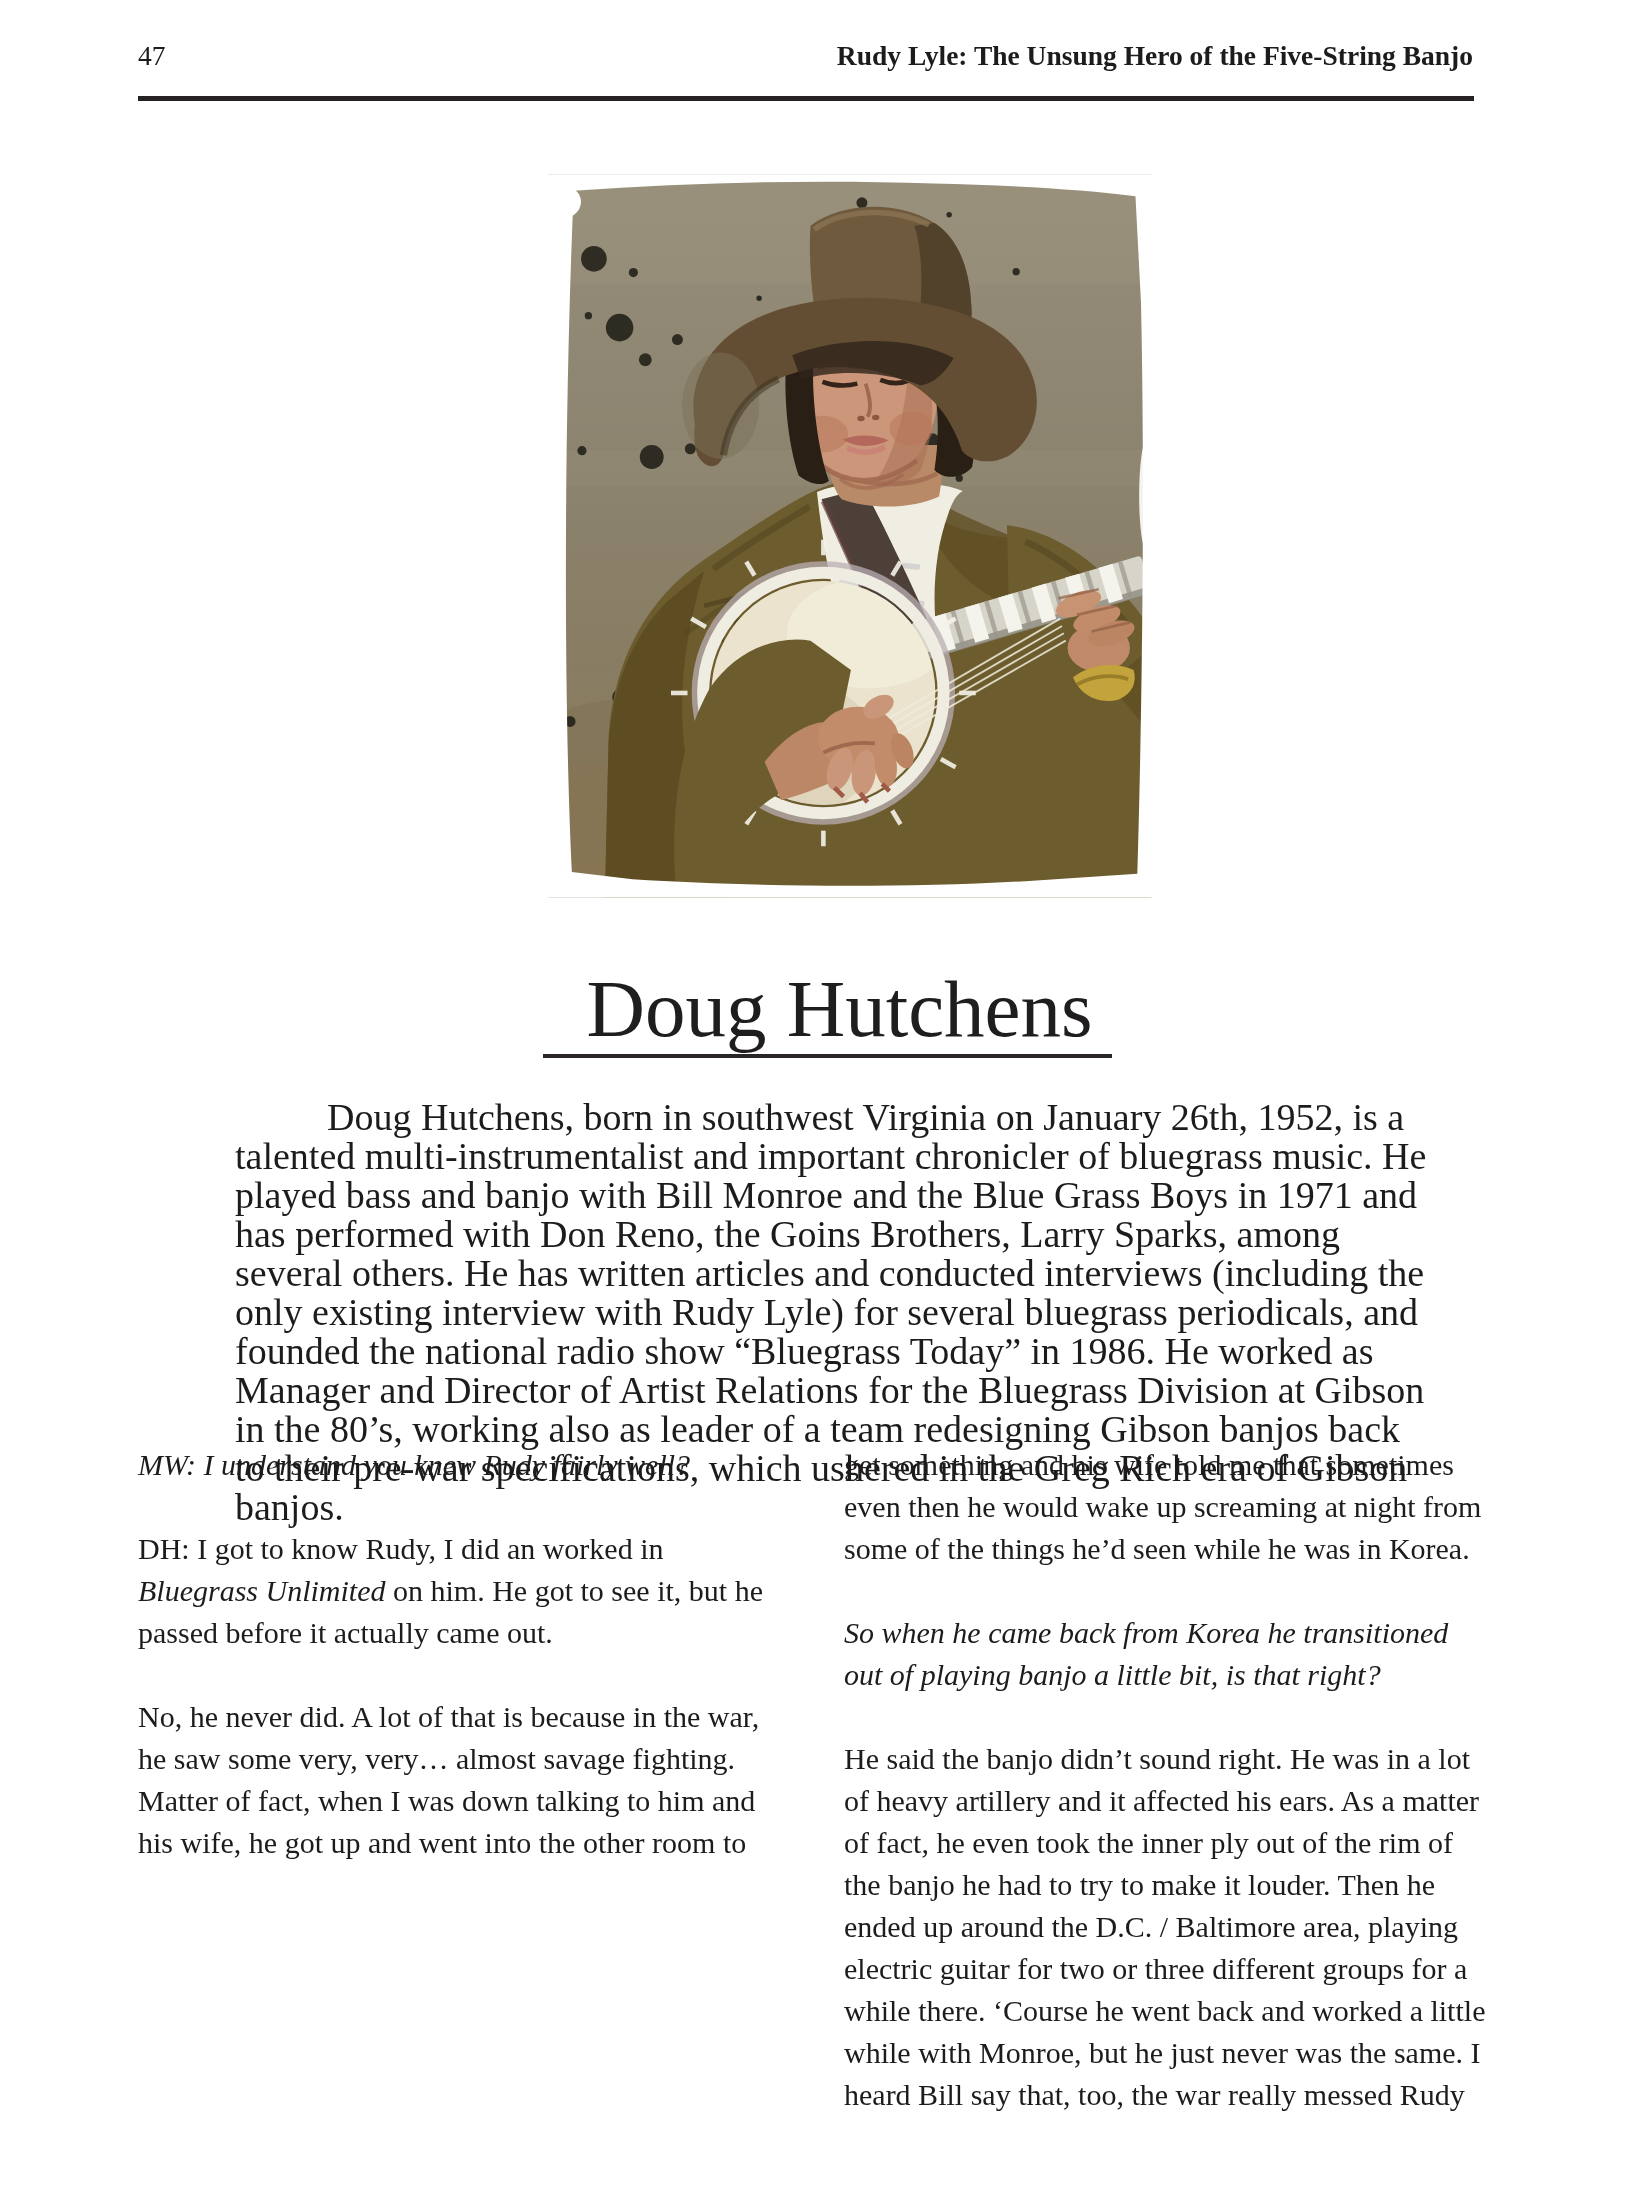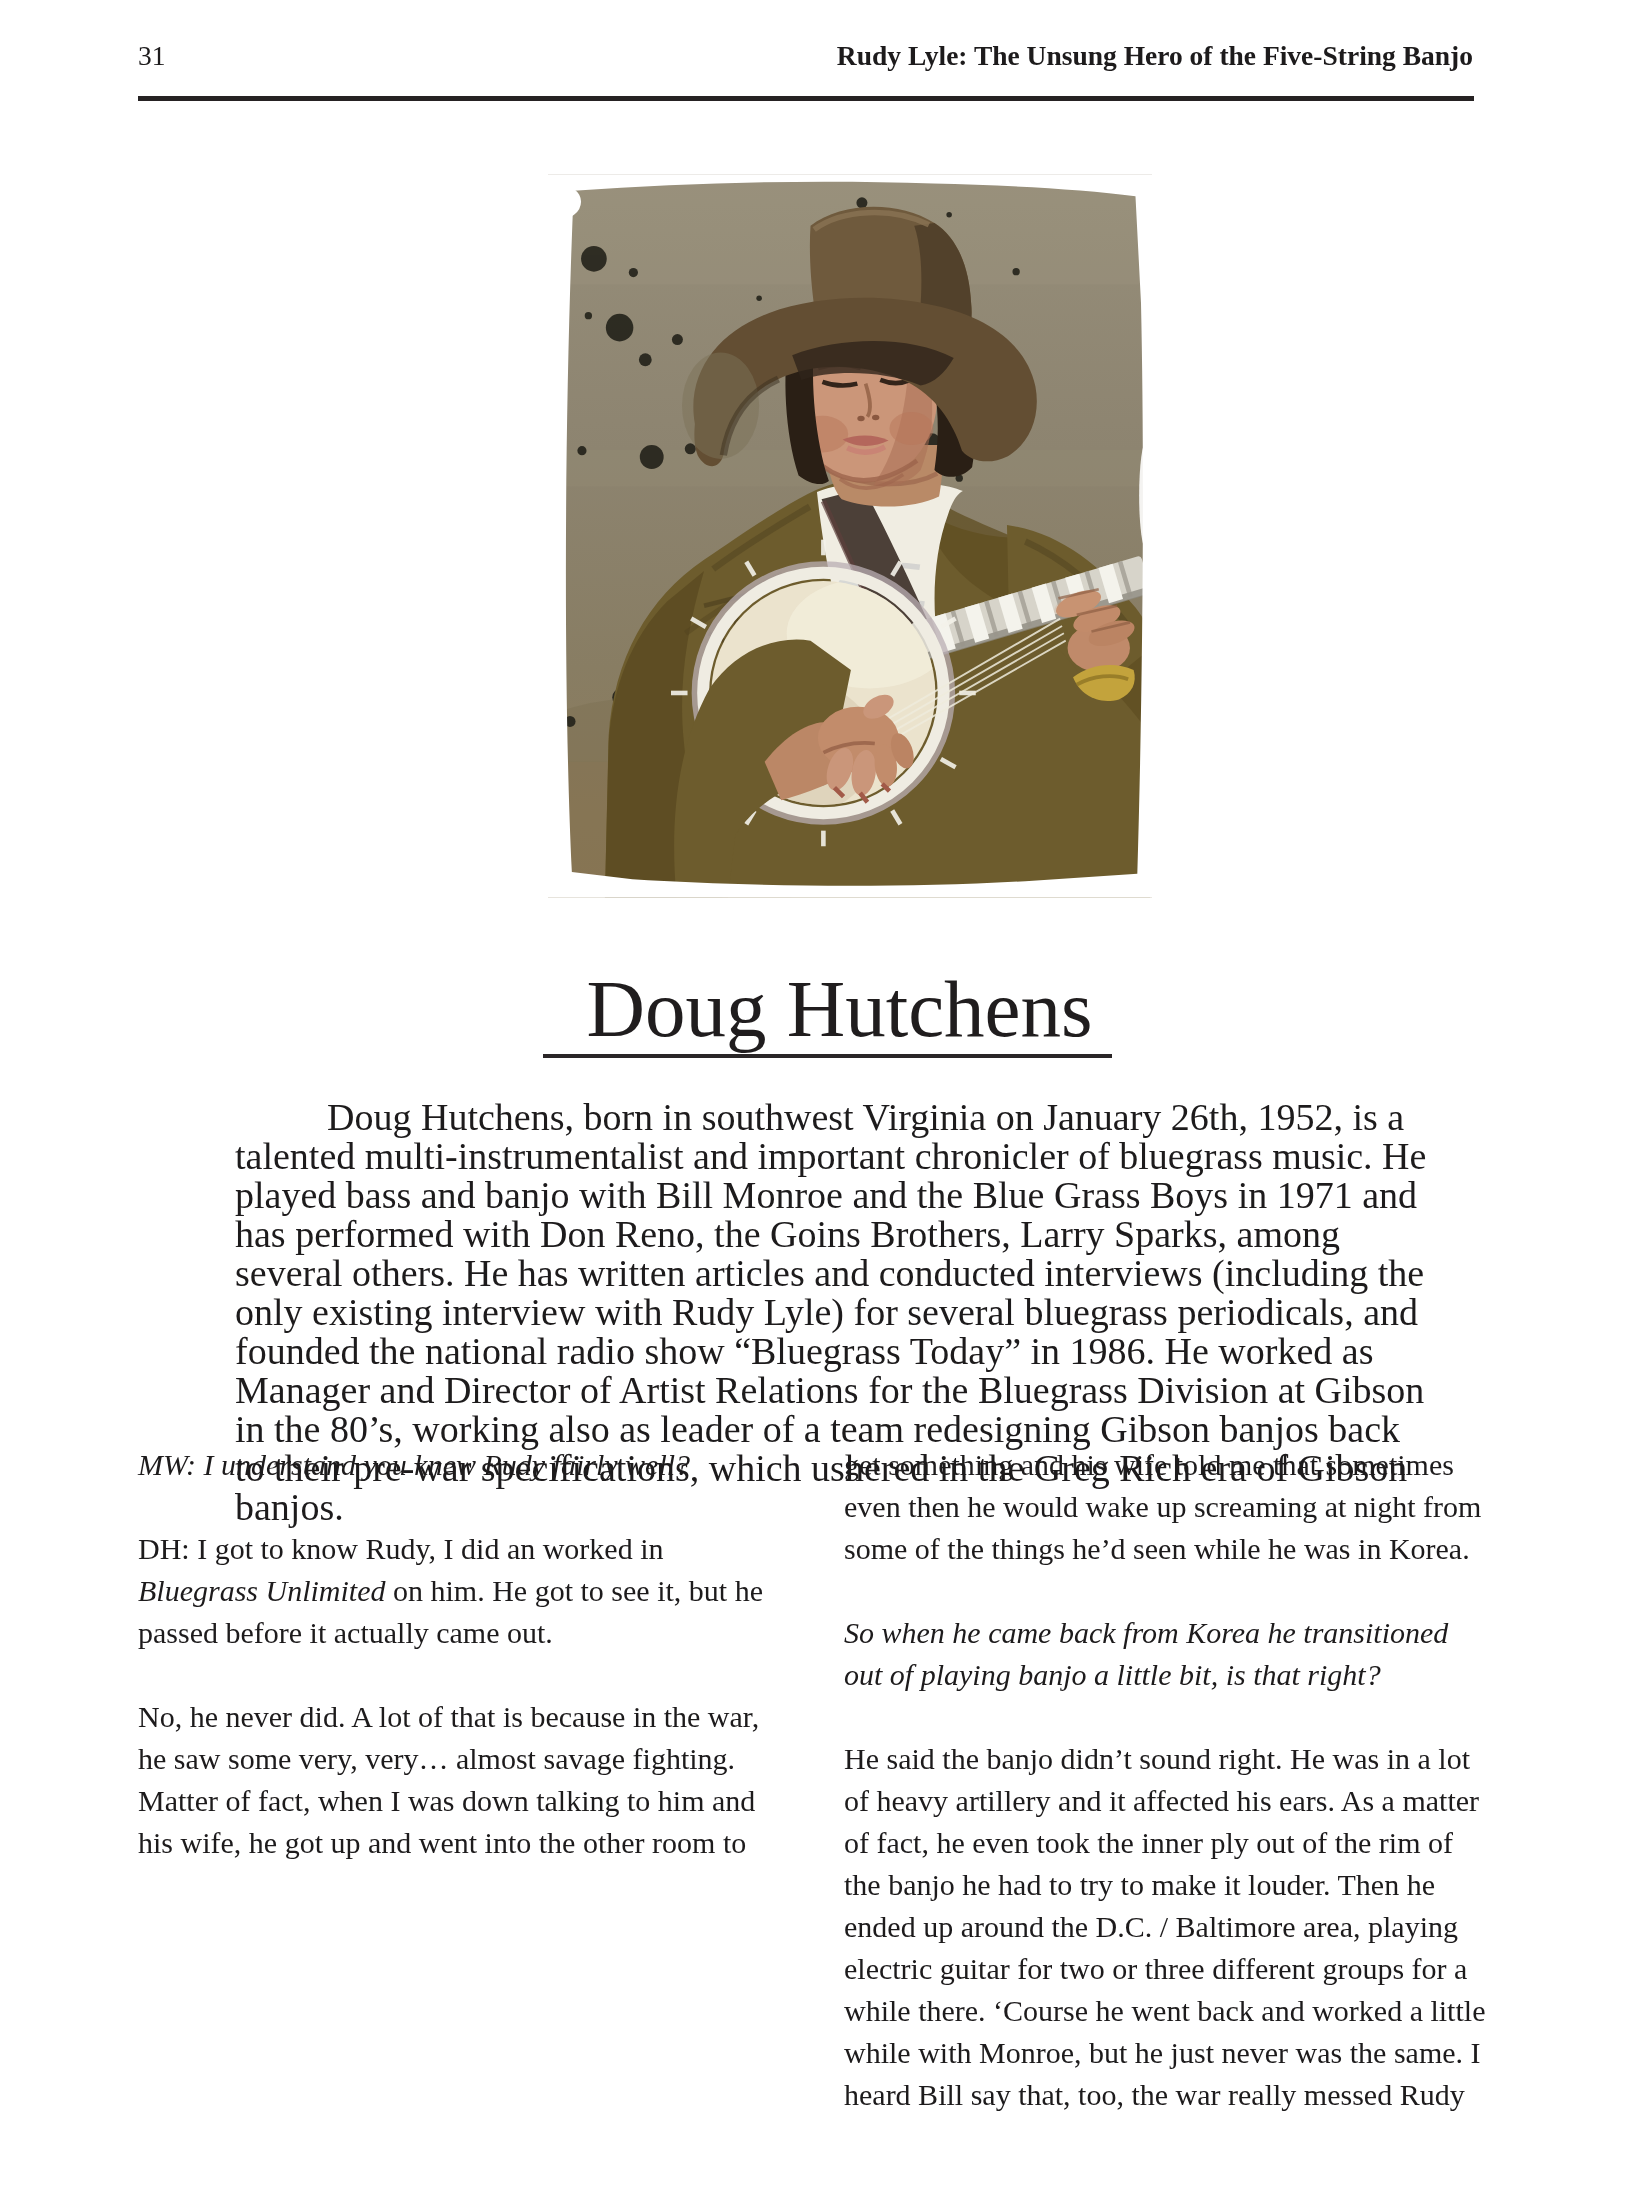--- a/index.html
+++ b/index.html
@@ -38,21 +38,21 @@
   }
   .col{width:648px;flex:0 0 648px;}
   .col.right{flex:0 0 649px;width:649px;margin-left:19px;}
   .para{margin:0 0 42px 0;font-size:30px;line-height:42px;}
   .para.italic{font-style:italic;}
   .para em{font-style:italic;}
 </style>
 </head>
 <body>
 
-<div class="page-number">31</div>
+<div class="page-number">47</div>
 <div class="running-header">Rudy Lyle: The Unsung Hero of the Five-String Banjo</div>
 <div class="header-rule"></div>
 
 <div class="artwork">
   <svg viewBox="0 0 658 788" xmlns="http://www.w3.org/2000/svg">
     <defs>
       <linearGradient id="bg" x1="0" y1="0" x2="0" y2="1">
         <stop offset="0" stop-color="#968e7a"></stop>
         <stop offset="0.38" stop-color="#8d8470"></stop>
         <stop offset="0.68" stop-color="#887d63"></stop>

